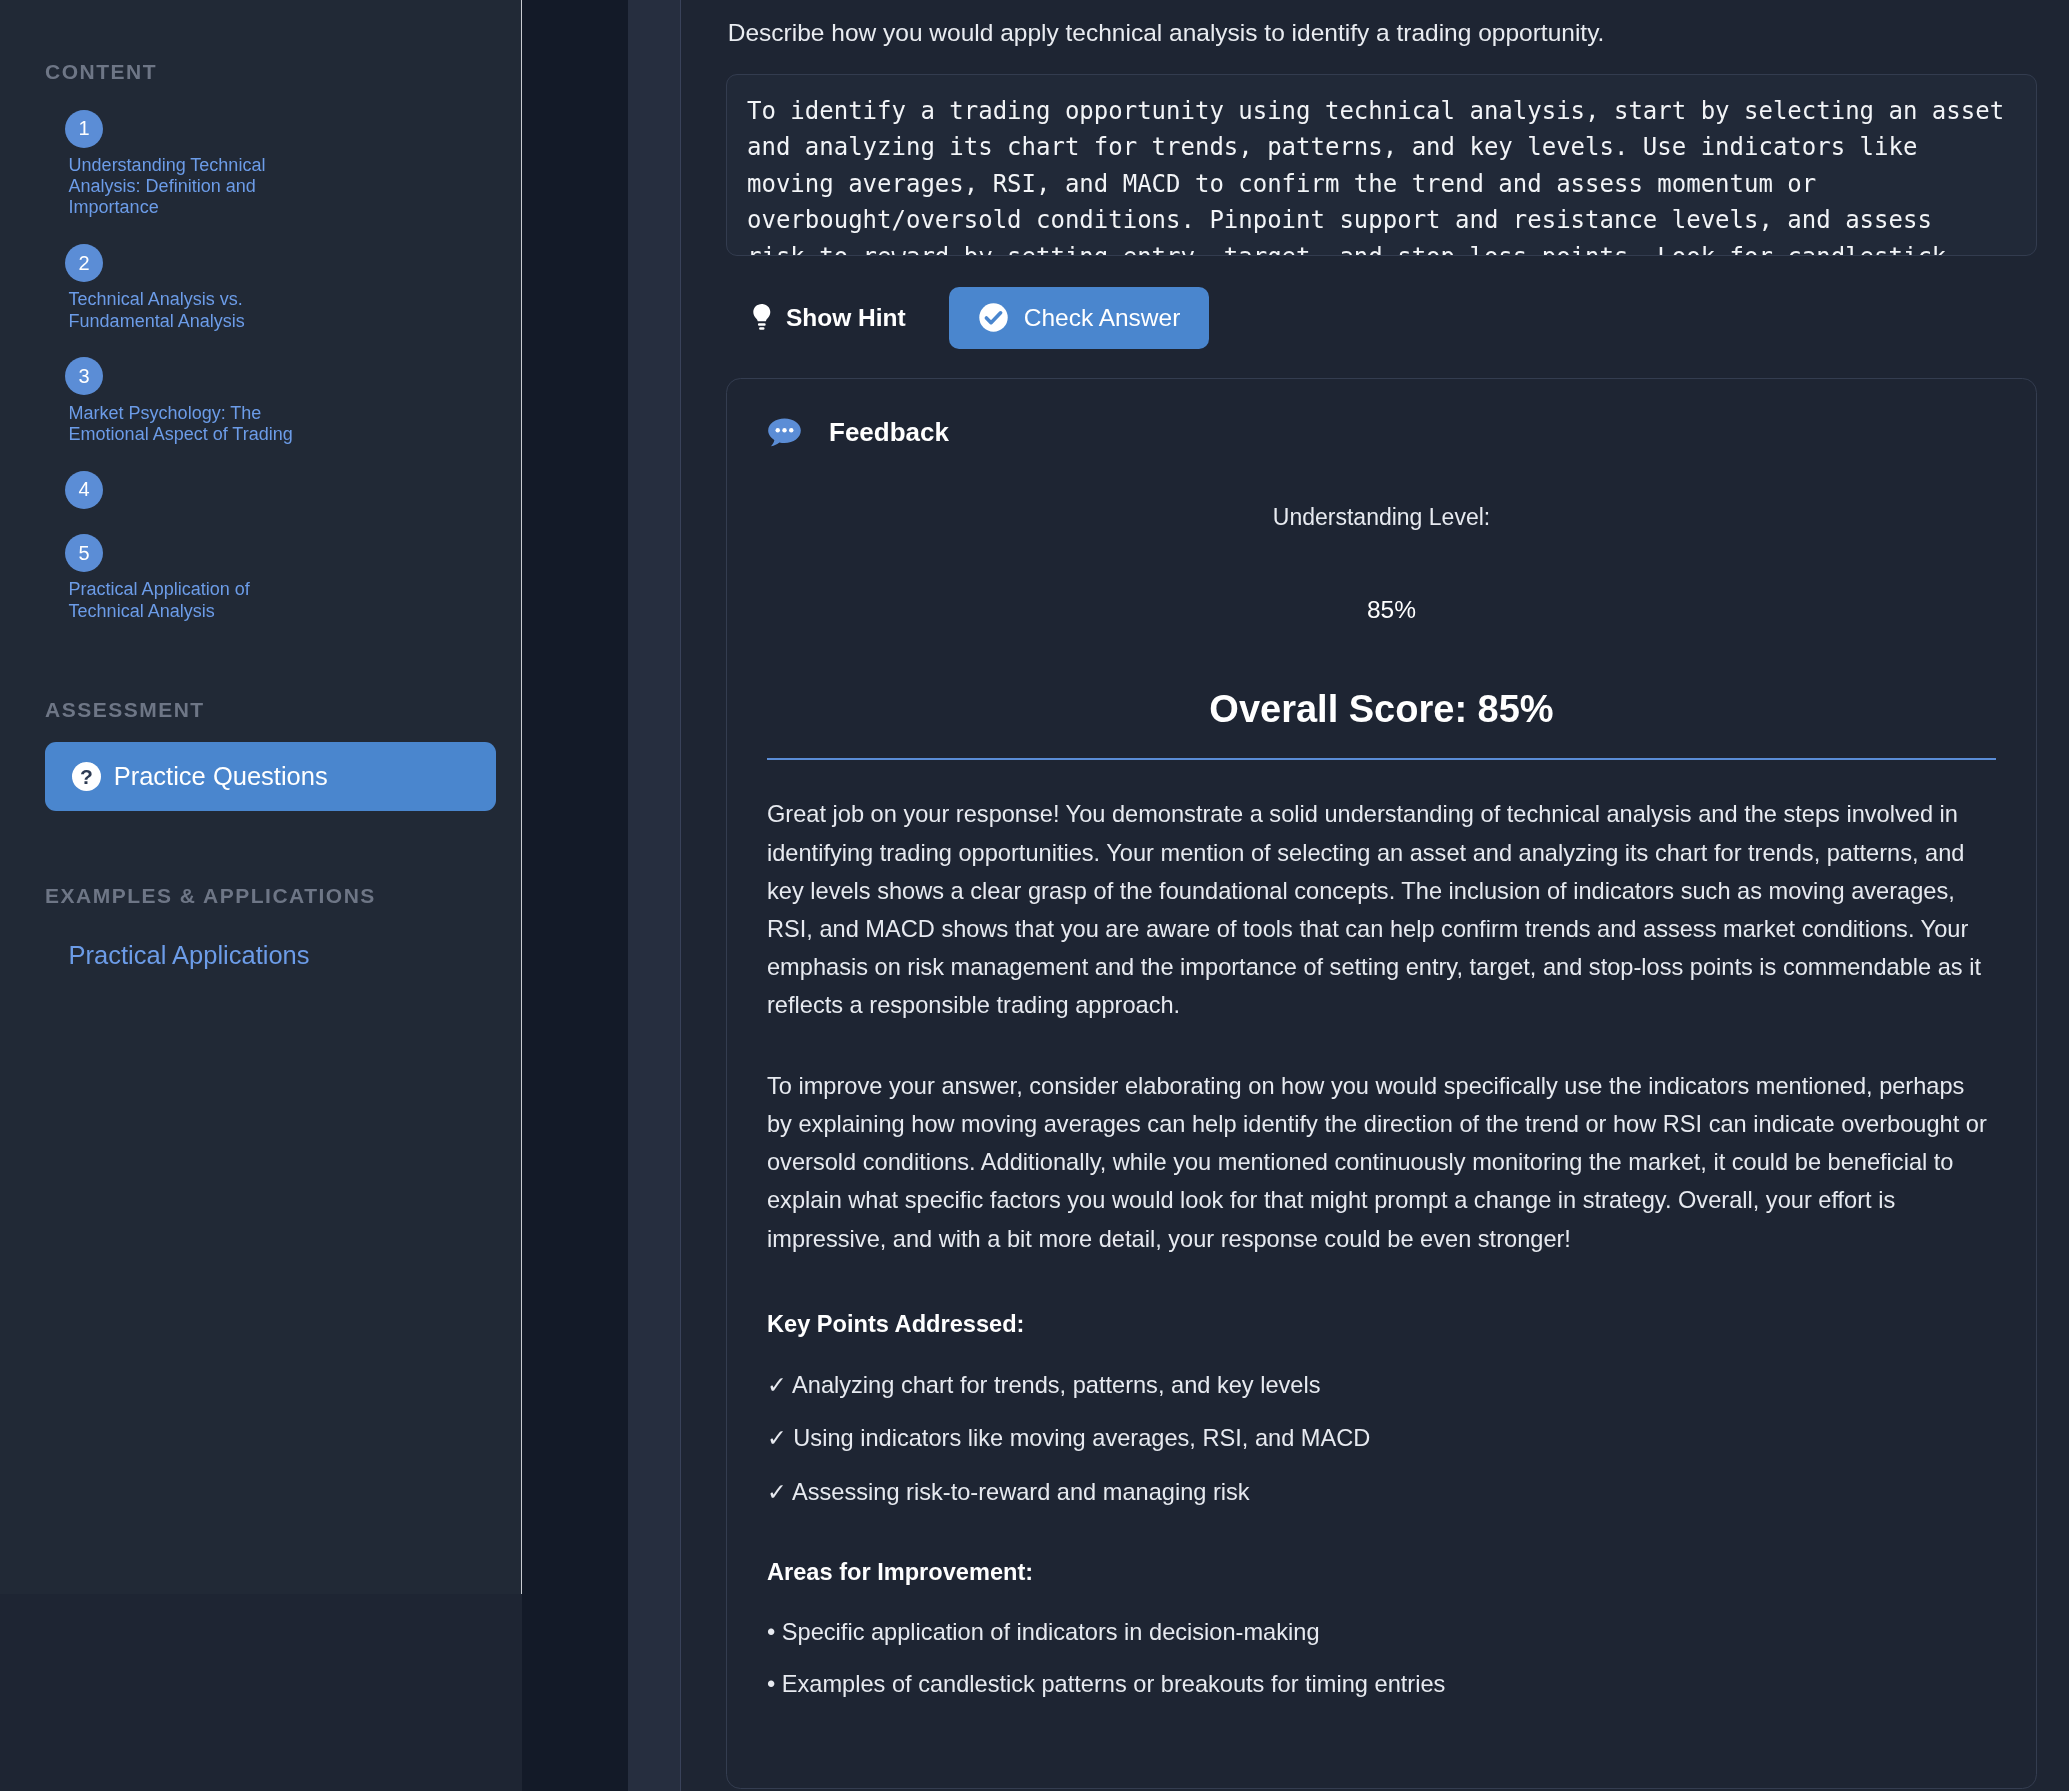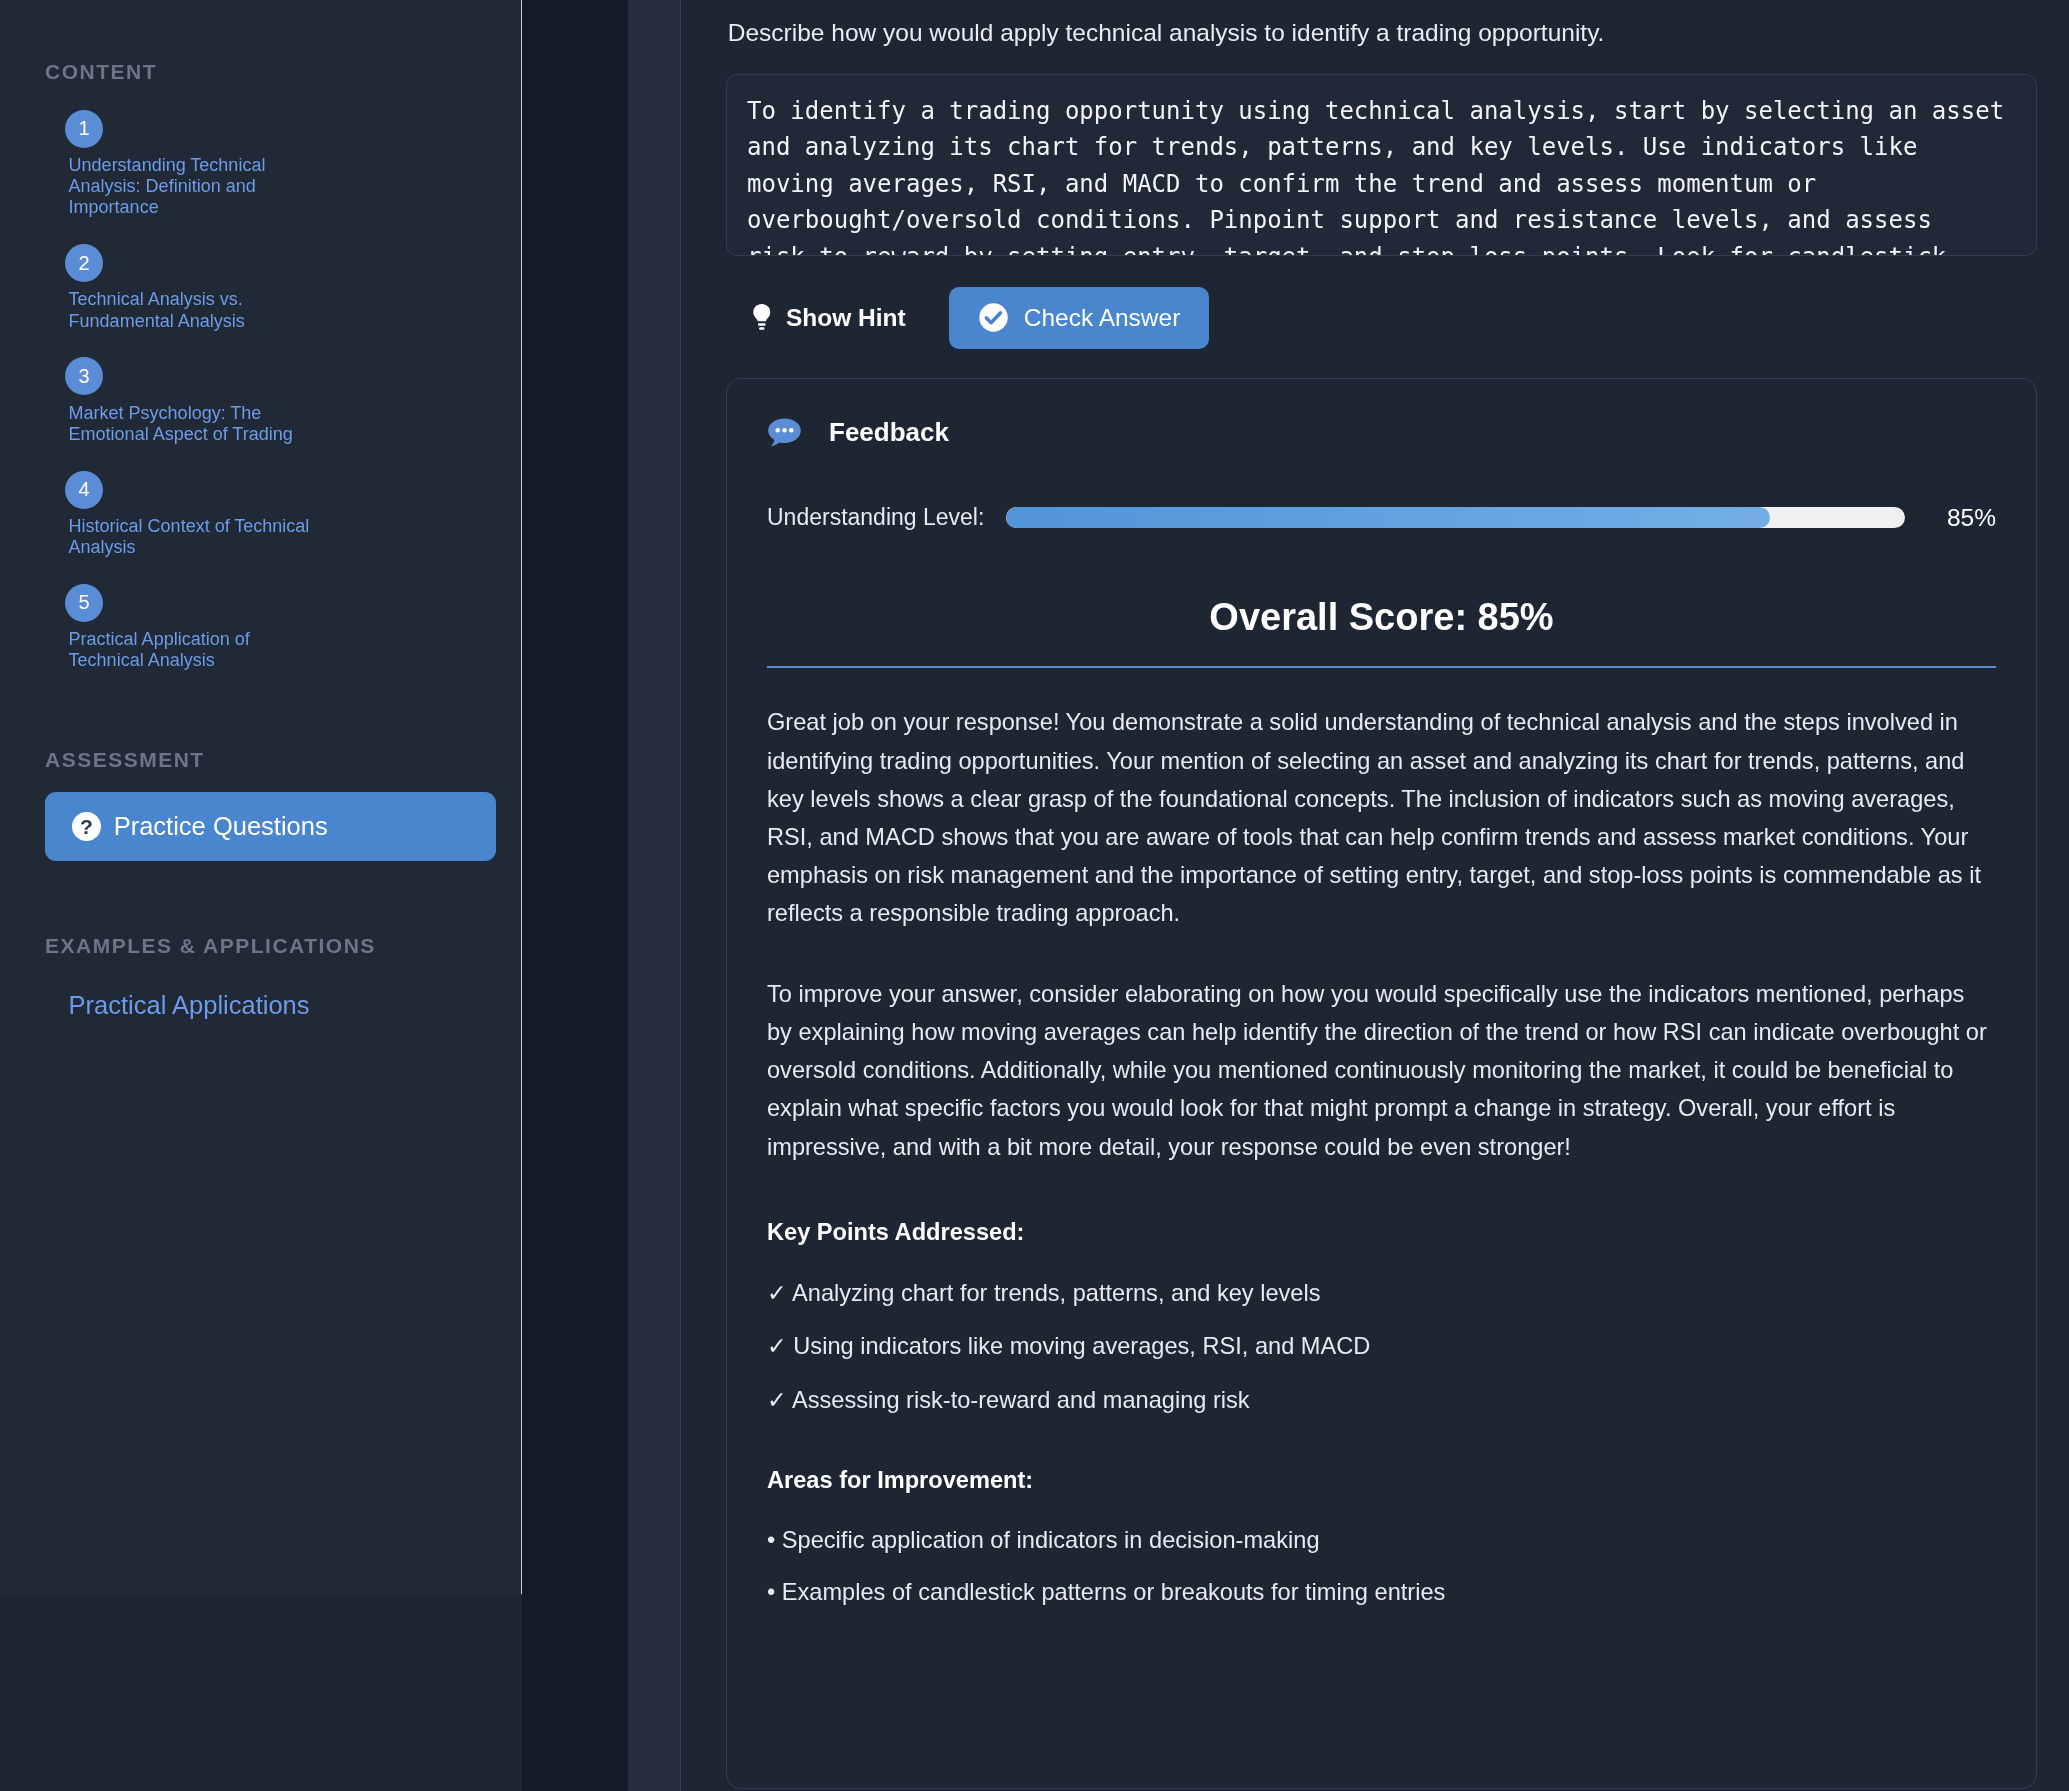--- a/index.html
+++ b/index.html
@@ -204,20 +204,21 @@
     color: #ffffff;
     font-size: 26px;
     font-weight: bold;
   }
 
   .level-row {
     display: flex;
     align-items: center;
     gap: 22px;
     margin-top: 56px;
+    flex-direction: column;
   }
   .level-label {
     color: #e7eaf0;
     font-size: 23px;
     white-space: nowrap;
   }
   .progress-track {
     flex: 1 1 auto;
     height: 21px;
     background: #f0f0f2;
@@ -292,21 +293,20 @@
       <div class="nav-label">Technical Analysis vs. Fundamental Analysis</div>
     </div>
 
     <div class="nav-item">
       <div class="nav-badge">3</div>
       <div class="nav-label">Market Psychology: The Emotional Aspect of Trading</div>
     </div>
 
     <div class="nav-item">
       <div class="nav-badge">4</div>
-      <div class="nav-label">Historical Context of Technical Analysis</div>
     </div>
 
     <div class="nav-item">
       <div class="nav-badge">5</div>
       <div class="nav-label">Practical Application of Technical Analysis</div>
     </div>
 
     <div class="section-header assessment">ASSESSMENT</div>
 
     <div class="practice-btn">

